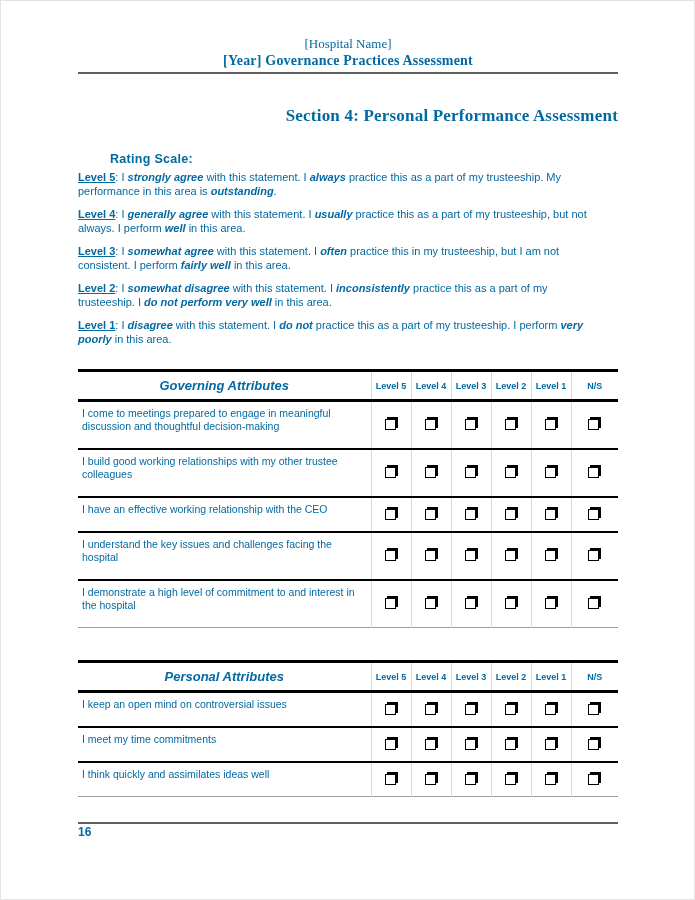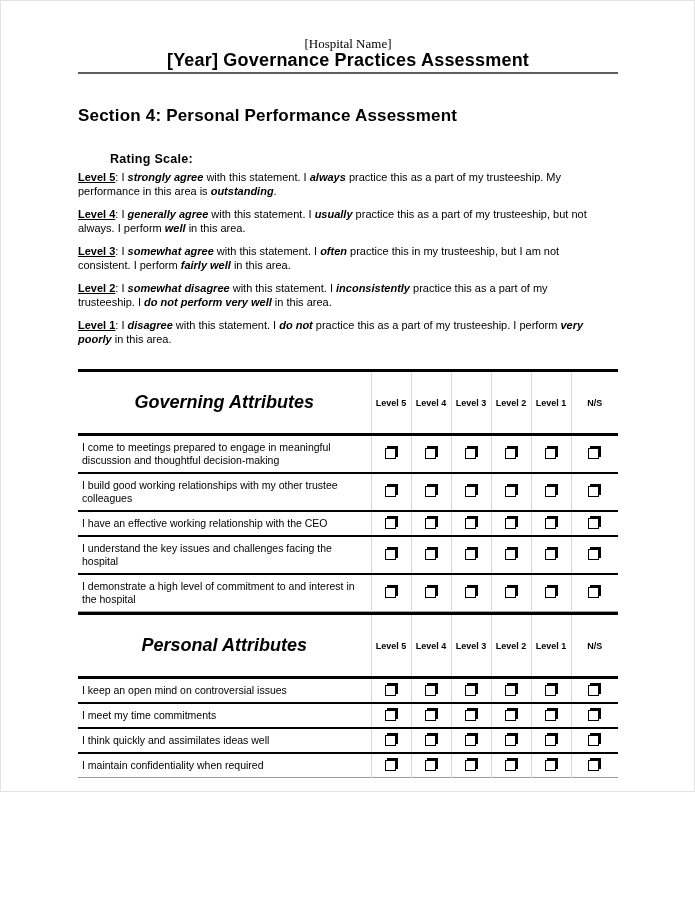--- a/index.html
+++ b/index.html
@@ -1,65 +1,65 @@
 <!DOCTYPE html>
 <html><head>
 <meta charset="utf-8">
 <style>
   html,body { margin:0; padding:0; background:#ffffff; }
   .page {
     position:relative;
-    width:695px; height:792px;
+    width:695px; height:900px;
     background:#fff;
     box-shadow: inset 0 0 0 1px #e3e3e3;
     font-family:"Liberation Sans", sans-serif;
-    color:#000000;
+    color:#0369a1;
     overflow:hidden;
   }
   .content { position:absolute; left:78px; top:0; width:540px; }
 
   
   .doc-header { padding-top:36px; text-align:center; }
   .hospital-name { font-family:"Liberation Serif", serif; font-size:13px; line-height:16px; }
-  .doc-title { font-size:18px; font-weight:bold; line-height:17px; letter-spacing:0.2px; }
+  .doc-title { font-size:14px; font-weight:bold; line-height:17px; letter-spacing:0.2px;font-family:Liberation Serif, serif; }
   .header-rule { border:none; border-top:2px solid #5f5f5f; margin:3px 0 0 0; }
 
   
   .section-title {
-    margin:32px 0 0 0; text-align:left;
-    font-size:17px; font-weight:bold; letter-spacing:0.2px;
+    margin:32px 0 0 0; text-align:right;
+    font-size:17px; font-weight:bold; letter-spacing:0.2px;font-family:Liberation Serif, serif;
   }
 
   
   .rating-scale { margin-top:26px; }
   .rating-title { font-size:12.5px; font-weight:bold; letter-spacing:0.3px; margin:0 0 4px 0;padding-left:32px; }
   .rating-scale p { margin:0 12px 9px 0; font-size:11px; line-height:14px; }
 
   
   table.assessment {
     width:540px; border-collapse:collapse; table-layout:fixed;
     border-top:3px solid #000;
     border-bottom:1px solid #9c9c9c;
   }
   .tbl-1 { margin-top:23px; }
-  .tbl-2 { }
+  .tbl-2 { margin-top:32px; }
   col.c-stmt { width:293px; }
   col.c-lvl  { width:40px; }
   col.c-ns   { width:47px; }
   table.assessment th, table.assessment td { border-left:1px solid #d7d7d7; }
   table.assessment th:first-child, table.assessment td:first-child { border-left:none; }
   thead th { border-bottom:3px solid #000; }
   th.t-title {
     text-align:center; font-weight:bold; font-style:italic;
-    font-size:18px; padding:20px 2px;
+    font-size:13px; padding:6px 2px;
   }
   th.t-col { font-size:9px; font-weight:bold; text-align:center; padding:5px 0; }
   tbody td { border-top:2px solid #000; }
   tbody tr:first-child td { border-top:none; }
-  td.stmt { font-size:10.5px; line-height:13px; padding:5px 8px 5px 4px; }
+  td.stmt { font-size:10.5px; line-height:13px; padding:5px 8px 15px 4px; }
   td.cbc { text-align:center; vertical-align:middle; }
   .cb {
     display:inline-block; width:9px; height:9px;
     background:#fff; border:1px solid #000;
     box-shadow:2px -2px 0 0 #000;
     margin-top:3px; margin-right:2px;
     cursor:pointer;
   }
 
   
@@ -202,29 +202,20 @@
           </tr>
           <tr>
             <td class="stmt">I think quickly and assimilates ideas well</td>
             <td class="cbc"><span class="cb"></span></td>
             <td class="cbc"><span class="cb"></span></td>
             <td class="cbc"><span class="cb"></span></td>
             <td class="cbc"><span class="cb"></span></td>
             <td class="cbc"><span class="cb"></span></td>
             <td class="cbc"><span class="cb"></span></td>
           </tr>
-          <tr>
-            <td class="stmt">I maintain confidentiality when required</td>
-            <td class="cbc"><span class="cb"></span></td>
-            <td class="cbc"><span class="cb"></span></td>
-            <td class="cbc"><span class="cb"></span></td>
-            <td class="cbc"><span class="cb"></span></td>
-            <td class="cbc"><span class="cb"></span></td>
-            <td class="cbc"><span class="cb"></span></td>
-          </tr>
         </tbody>
     </table>
 
   </div>
 
   <div class="doc-footer">
     <hr class="footer-rule">
     <div class="page-number">16</div>
   </div>
 </div>

